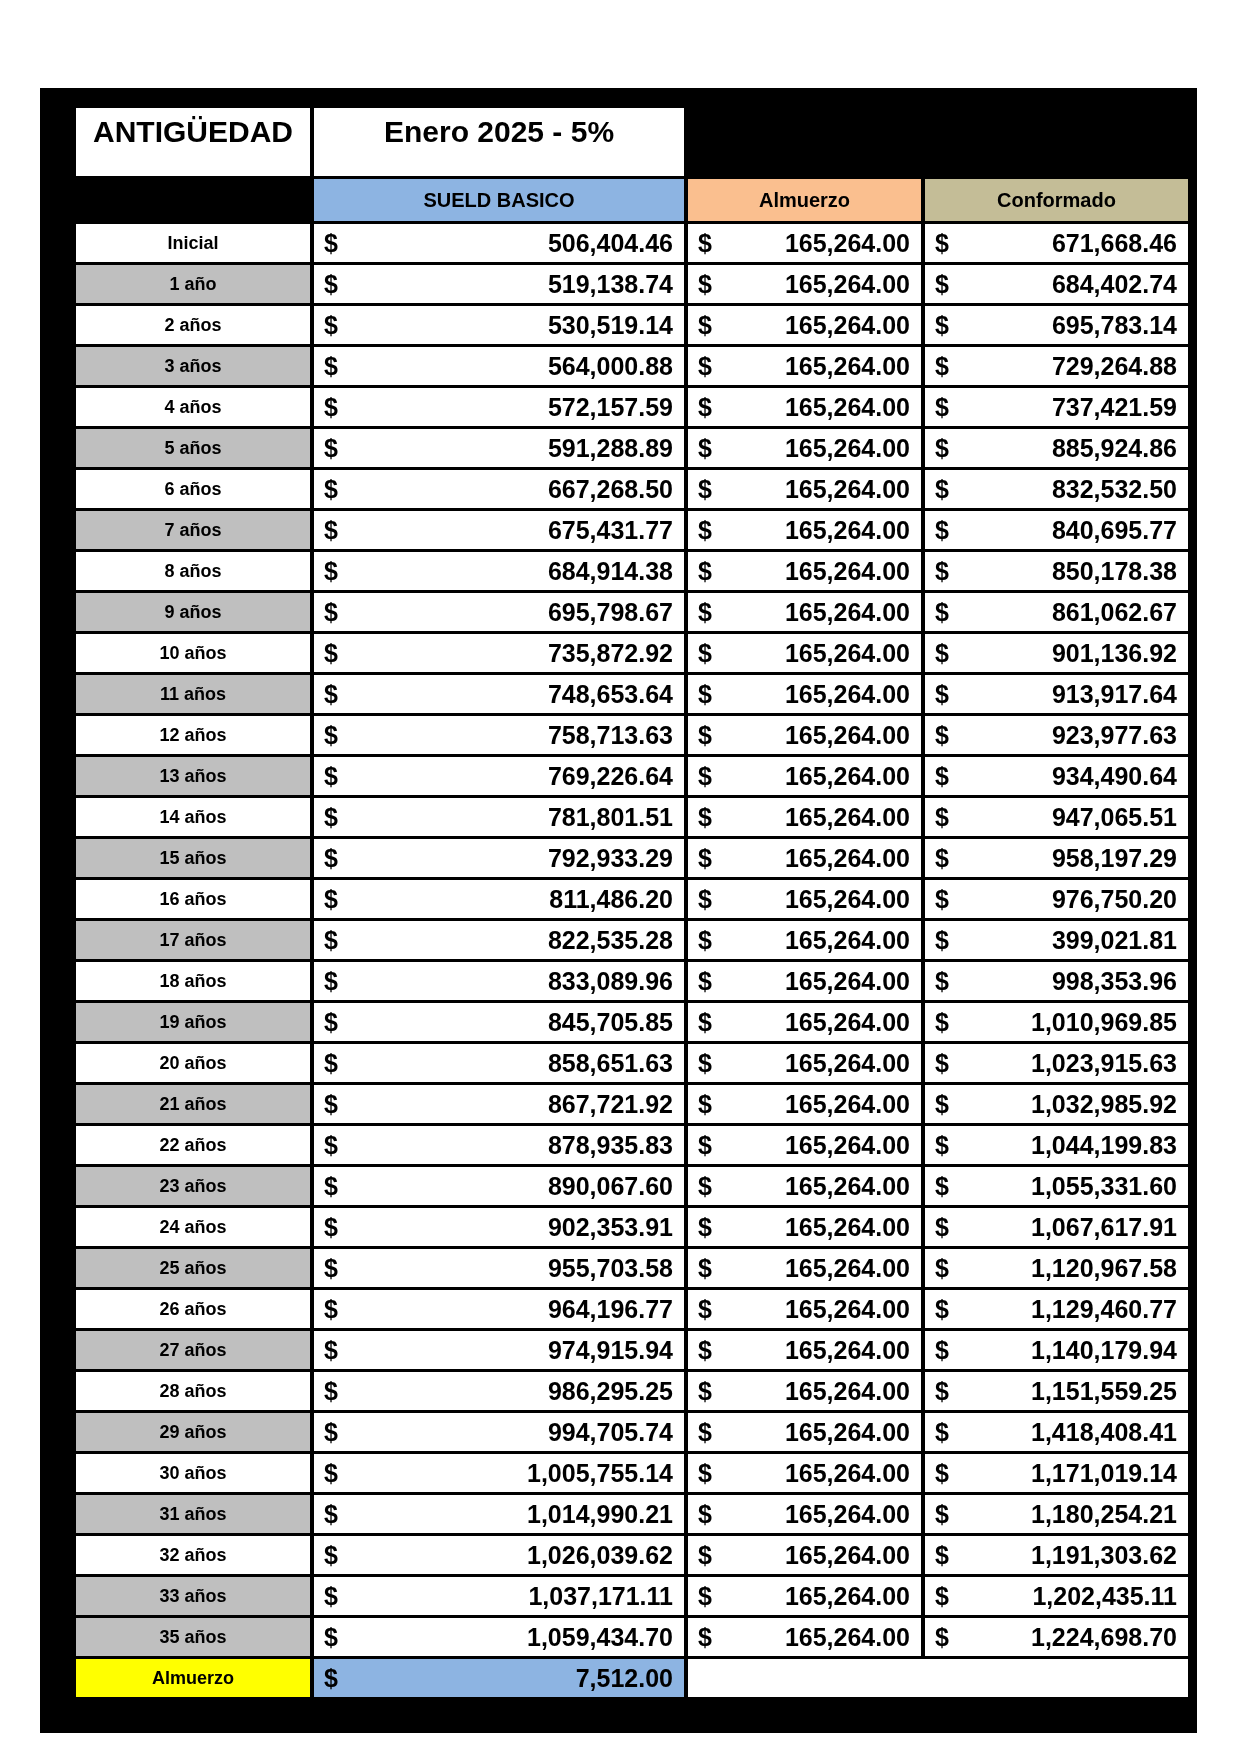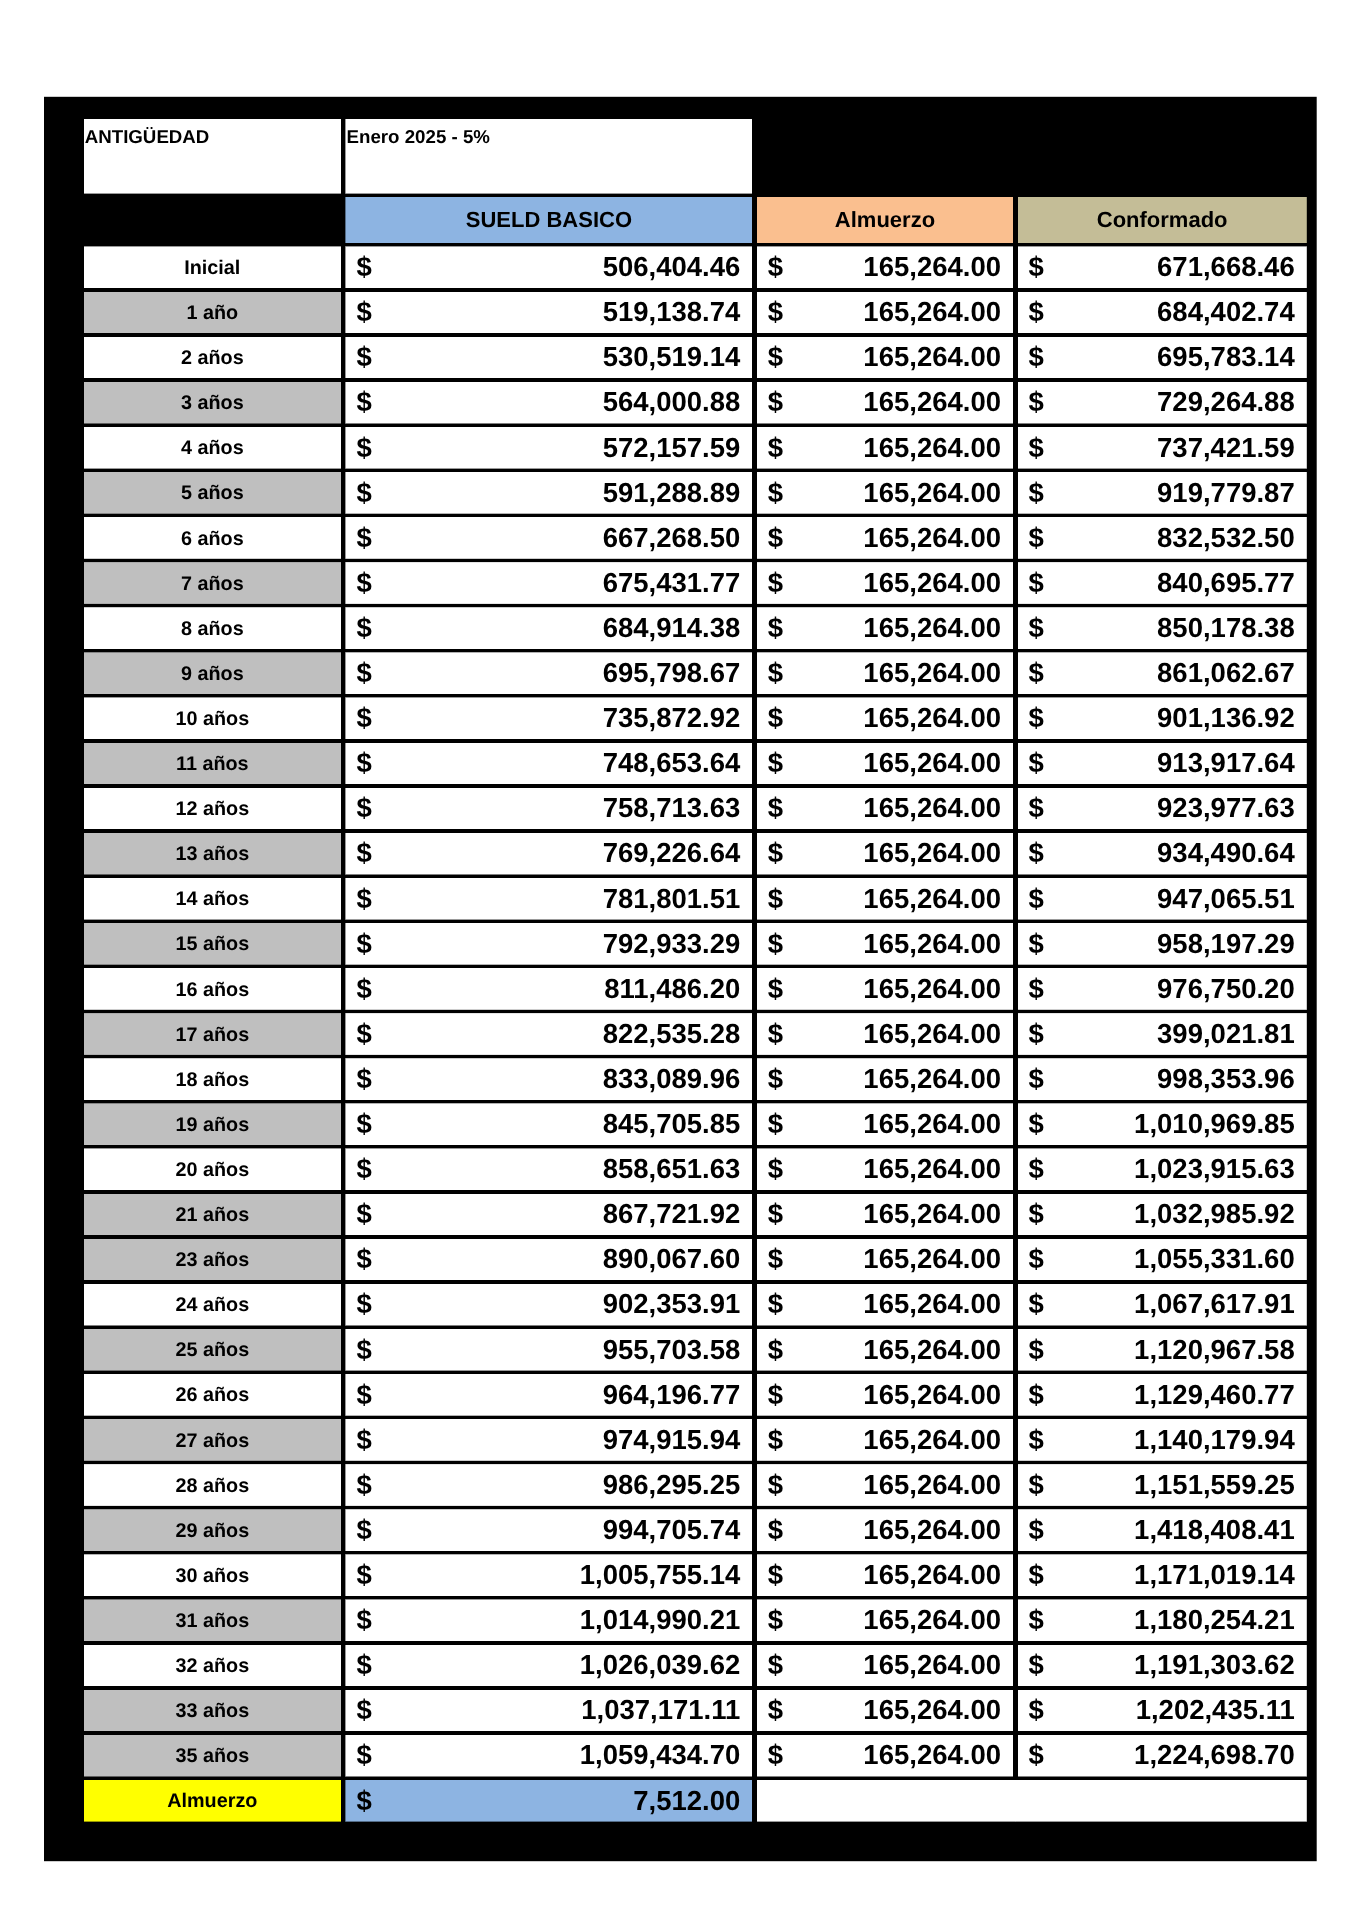--- a/index.html
+++ b/index.html
@@ -17,22 +17,22 @@
     border-top:3px solid #000;border-bottom:3px solid #000;
     border-left:4px solid #000;border-right:4px solid #000;
     overflow:hidden;white-space:nowrap;
   }
   col.c-label{width:238px;}
   col.c-basico{width:374px;}
   col.c-almuerzo{width:237px;}
   col.c-conformado{width:auto;}
 
   .title-cell{
-    background:#fff;height:60px;vertical-align:top;
-    font-size:17px;padding-top:7px;
+    background:#fff;height:60px;vertical-align:top;text-align:center;
+    font-size:30px;padding-top:7px;
   }
   .black-cell{background:#000;}
   .colhead{height:40px;text-align:center;vertical-align:middle;font-size:20px;}
   .colhead.basico{background:var(--c-basico,#8DB4E2);}
   .colhead.almuerzo{background:var(--c-almuerzo,#FABF8F);}
   .colhead.conformado{background:var(--c-conformado,#C4BD97);}
 
   td.lbl{background:#fff;height:36px;text-align:center;vertical-align:middle;font-size:18px;}
   tr.alt td.lbl{background:var(--c-gray,#BFBFBF);text-align:center;}
   td.val{background:#fff;height:36px;vertical-align:middle;font-size:25px;}
@@ -181,21 +181,21 @@
     </td>
     <td class="val">
       <div class="acct">
         <span class="cur">$</span>
         <span class="amt">165,264.00</span>
       </div>
     </td>
     <td class="val">
       <div class="acct">
         <span class="cur">$</span>
-        <span class="amt">919,779.87</span>
+        <span class="amt">885,924.86</span>
       </div>
     </td>
   </tr>
         <tr>
     <td class="lbl">6 años</td>
     <td class="val">
       <div class="acct">
         <span class="cur">$</span>
         <span class="amt">667,268.50</span>
       </div>
@@ -518,20 +518,41 @@
     <td class="val">
       <div class="acct">
         <span class="cur">$</span>
         <span class="amt">165,264.00</span>
       </div>
     </td>
     <td class="val">
       <div class="acct">
         <span class="cur">$</span>
         <span class="amt">1,032,985.92</span>
+      </div>
+    </td>
+  </tr>
+        <tr>
+    <td class="lbl">22 años</td>
+    <td class="val">
+      <div class="acct">
+        <span class="cur">$</span>
+        <span class="amt">878,935.83</span>
+      </div>
+    </td>
+    <td class="val">
+      <div class="acct">
+        <span class="cur">$</span>
+        <span class="amt">165,264.00</span>
+      </div>
+    </td>
+    <td class="val">
+      <div class="acct">
+        <span class="cur">$</span>
+        <span class="amt">1,044,199.83</span>
       </div>
     </td>
   </tr>
         <tr class="alt">
     <td class="lbl">23 años</td>
     <td class="val">
       <div class="acct">
         <span class="cur">$</span>
         <span class="amt">890,067.60</span>
       </div>

